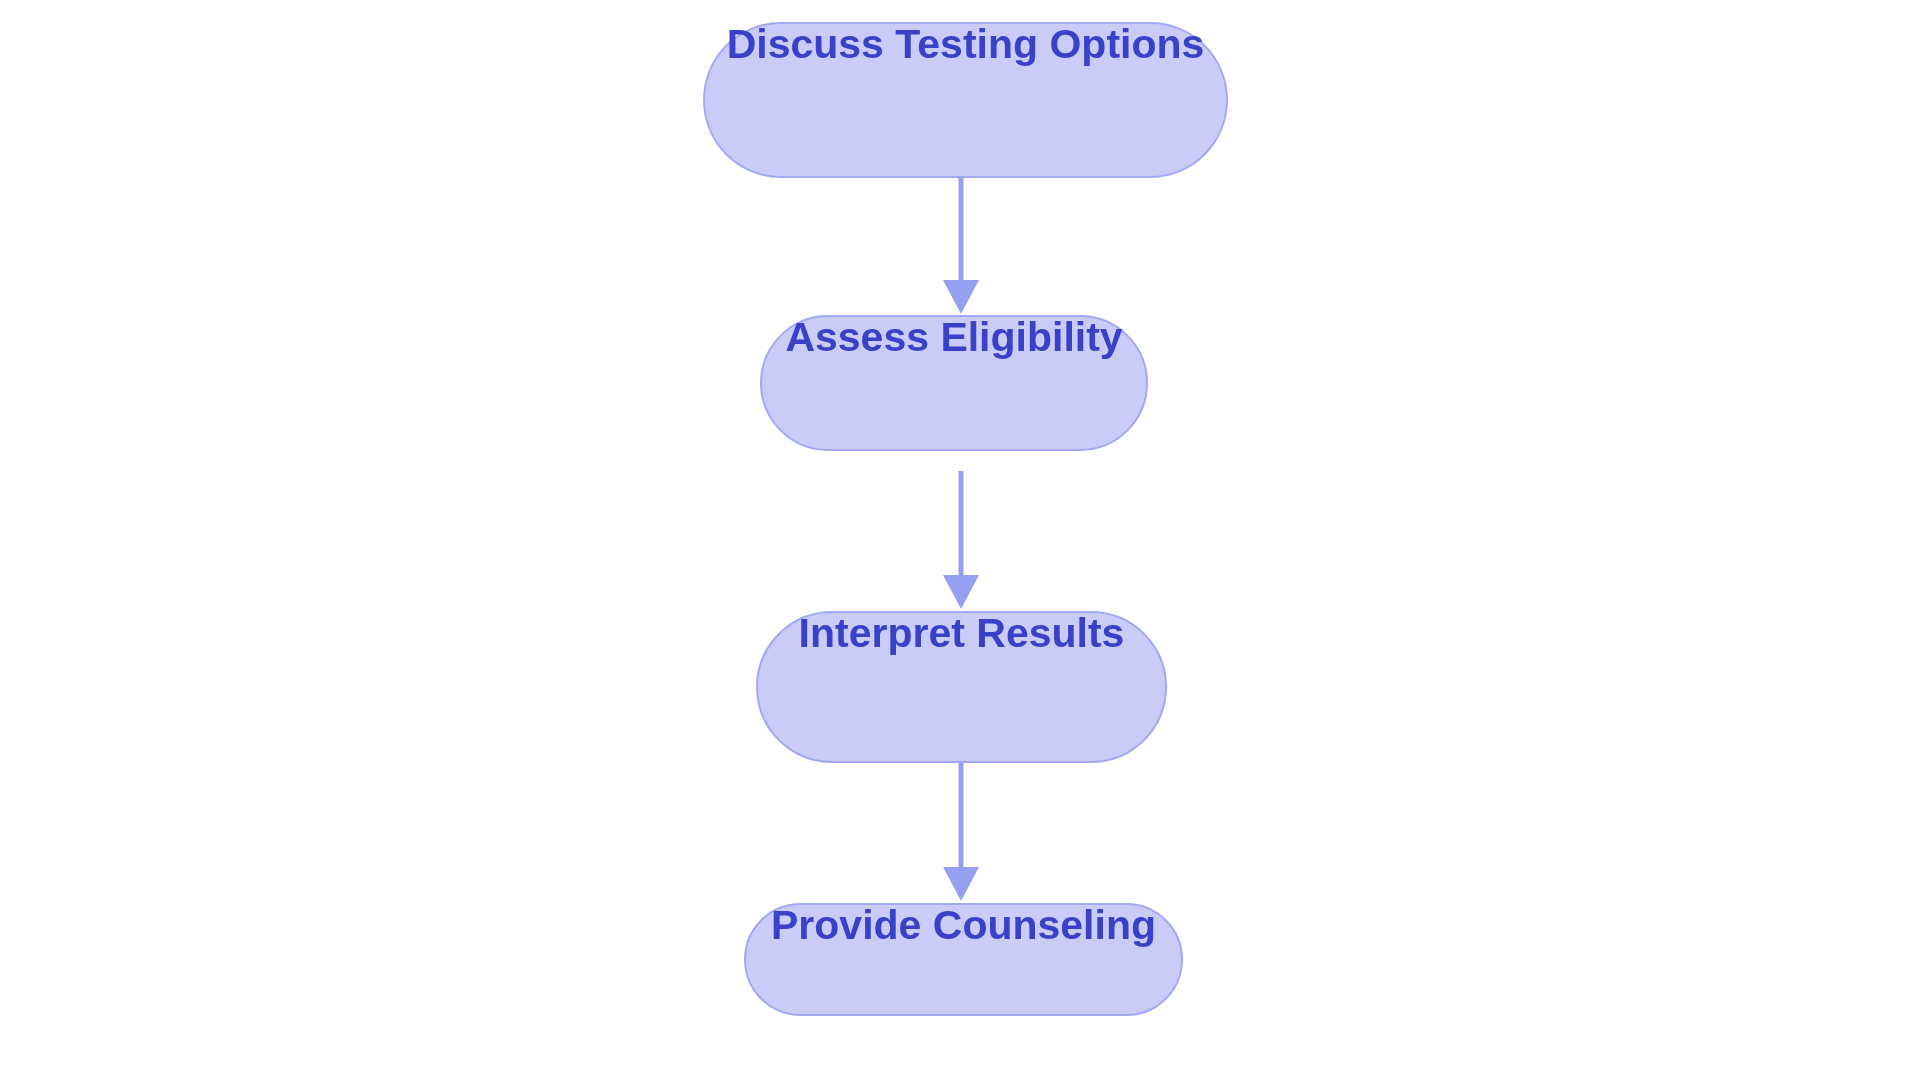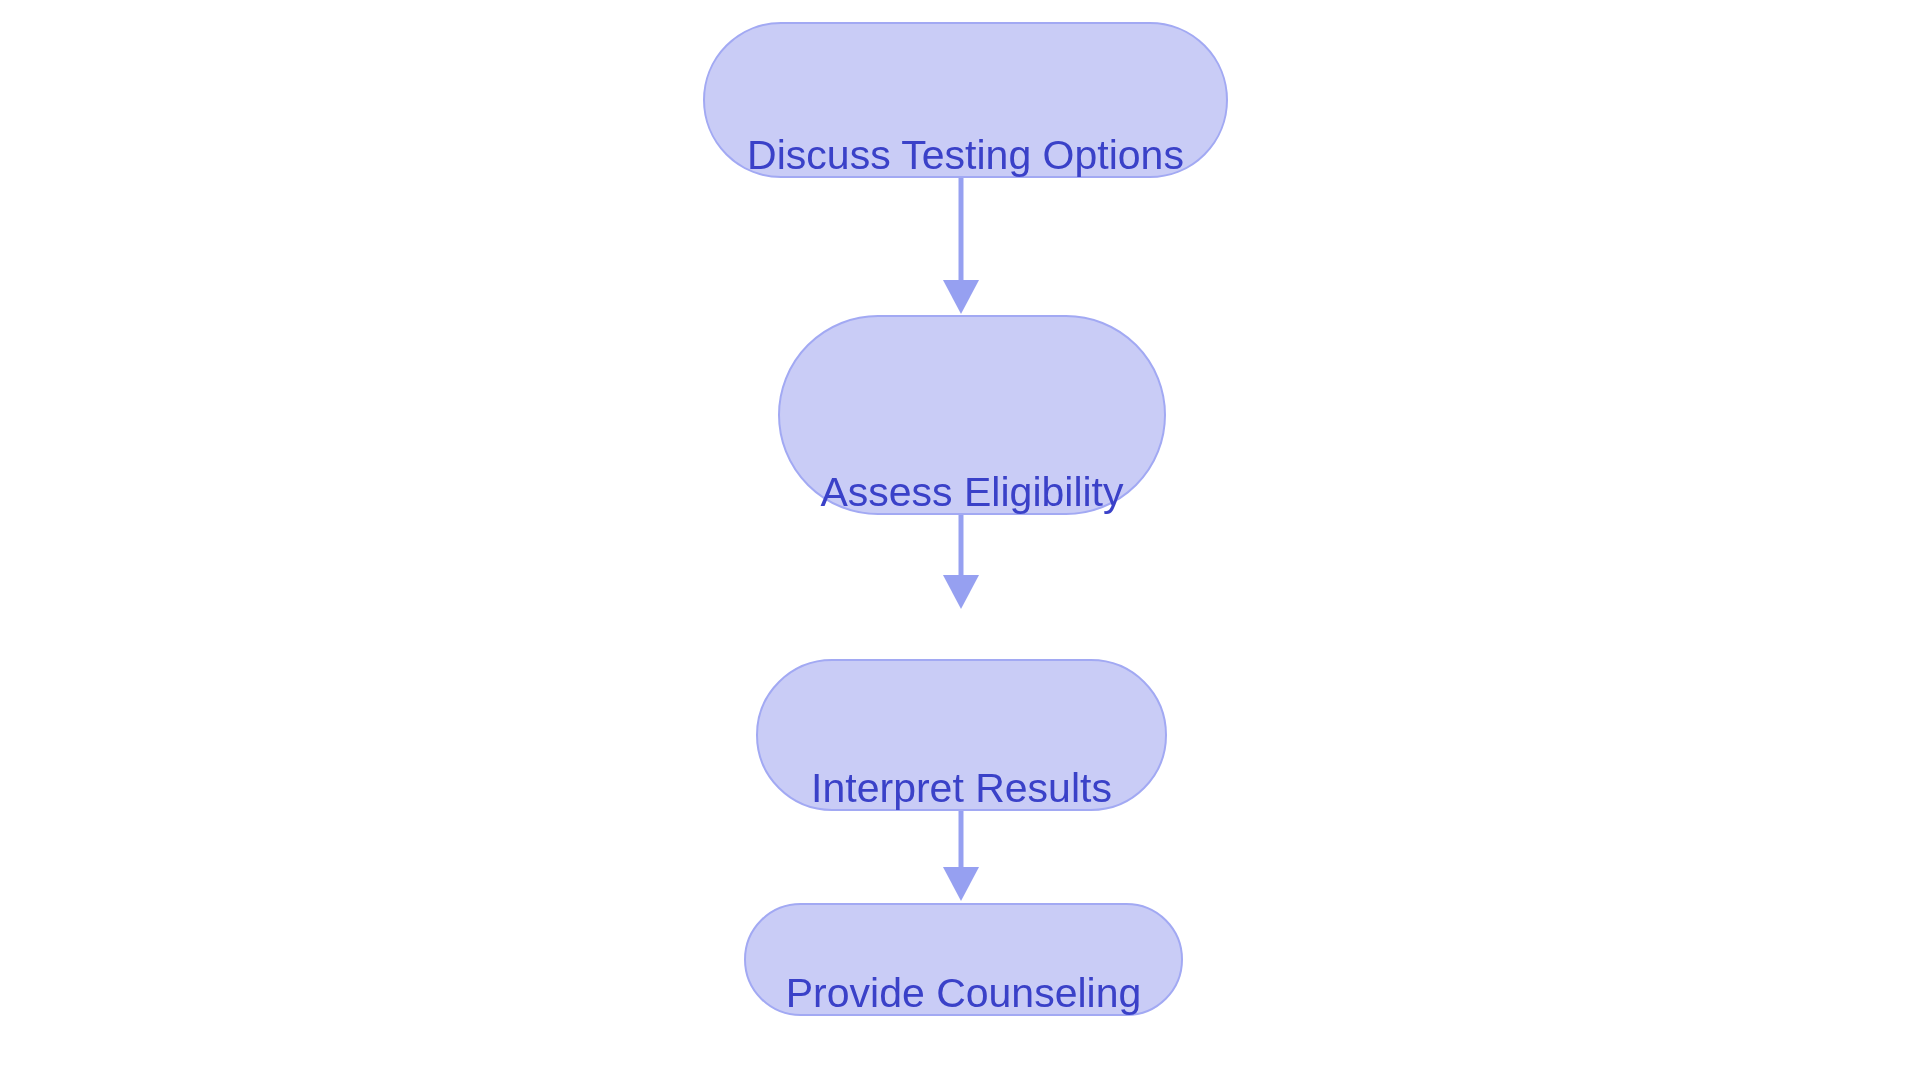--- a/index.html
+++ b/index.html
@@ -30,30 +30,31 @@
   .arrows polygon {
     fill: var(--arrow, #96a0f1);
   }
   .node {
     position: absolute;
     box-sizing: border-box;
     background: var(--node-fill, #c9ccf6);
     border: 2px solid var(--node-border, #a2a9f3);
     border-radius: 999px;
     display: flex;
-    align-items: flex-end;
+    align-items: flex-start;
     justify-content: center;
     color: var(--node-text, #3a41c8);
     font-size: 41px;
     line-height: 1;
     white-space: nowrap;
+    font-weight: bold;
   }
   .n1 { left: 703px; top:  22px; width: 525px; height: 156px; }
-  .n2 { left: 778px; top: 315px; width: 388px; height: 200px; }
-  .n3 { left: 756px; top: 611px; width: 411px; height: 152px; margin-top: 48px; }
+  .n2 { left: 760px; top: 315px; width: 388px; height: 136px; }
+  .n3 { left: 756px; top: 611px; width: 411px; height: 152px; }
   .n4 { left: 744px; top: 903px; width: 439px; height: 113px; }
 </style>
 </head>
 <body>
 
 <div class="canvas">
 
   <svg class="arrows" viewBox="0 0 1920 1083" xmlns="http://www.w3.org/2000/svg" aria-hidden="true">
     <g>
       <line x1="961" y1="178" x2="961" y2="284"></line>

